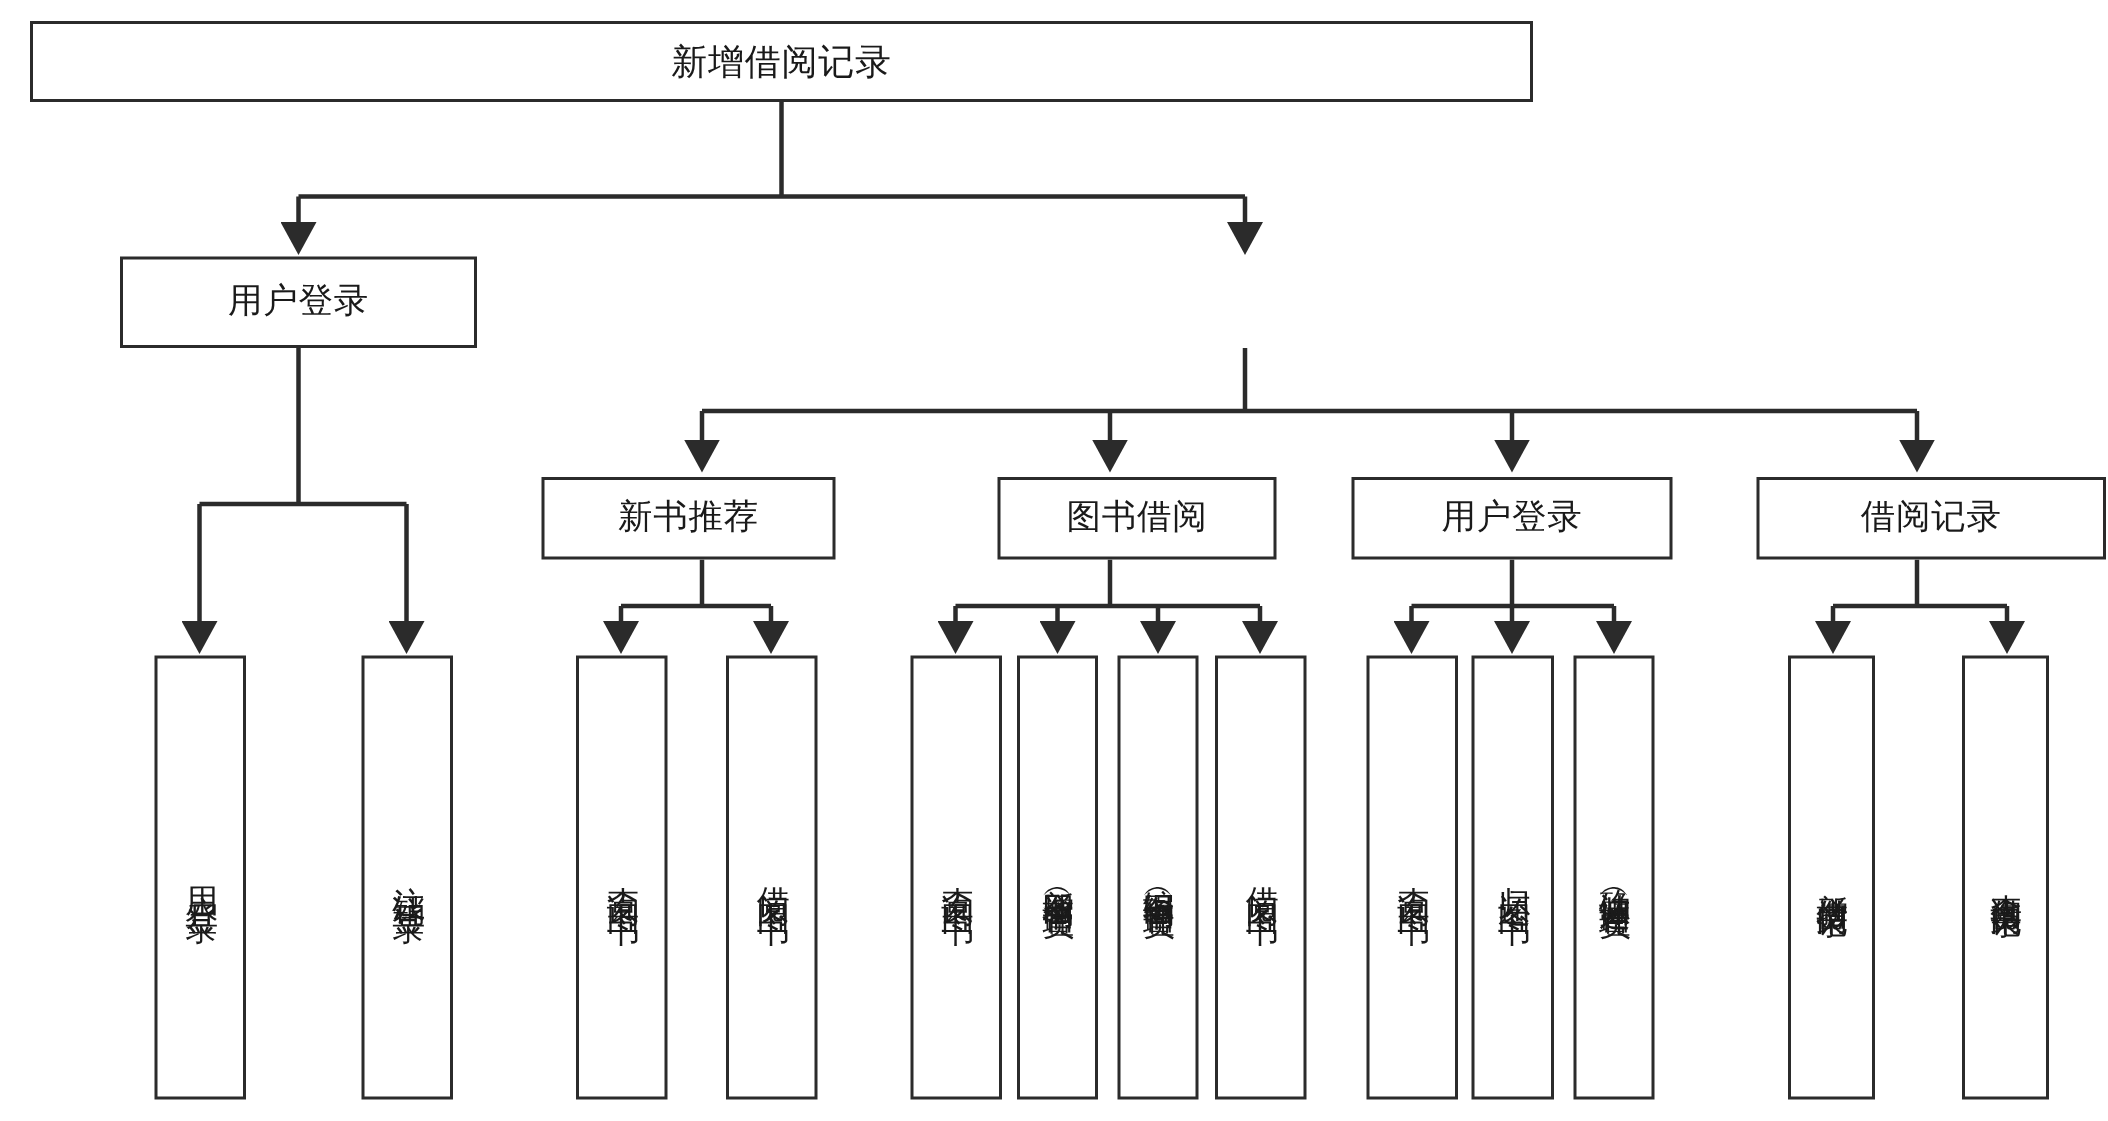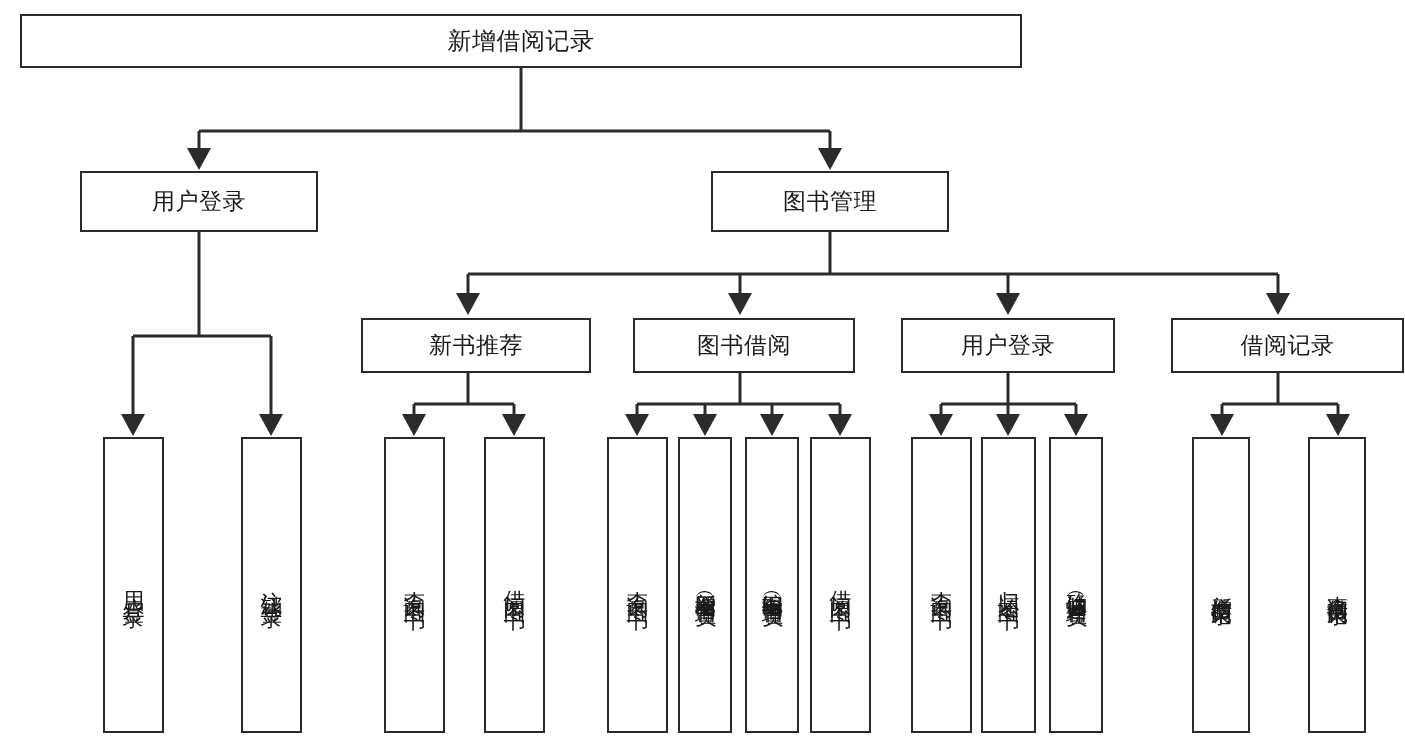--- a/index.html
+++ b/index.html
@@ -136,29 +136,26 @@
   </svg>
 
   <div class="node horiz root" style="left:20px; top:14px; width:1002px; height:54px;">
     <span class="node-label">新增借阅记录</span>
   </div>
 
   <div class="node horiz" style="left:80px; top:171px; width:238px; height:61px;">
     <span class="node-label">用户登录</span>
   </div>
 
-  <div class="node horiz" style="left:711px; top:171px; width:238px; height:61px;">
-    <span class="node-label">图书管理</span>
-  </div>
-
-  <div class="node horiz" style="left:361px; top:318px; width:230px; height:55px;">
+
+  <div class="node horiz" style="left:361px; top:318px; width:196px; height:55px;">
     <span class="node-label">新书推荐</span>
   </div>
 
-  <div class="node horiz" style="left:633px; top:318px; width:222px; height:55px;">
+  <div class="node horiz" style="left:665px; top:318px; width:186px; height:55px;">
     <span class="node-label">图书借阅</span>
   </div>
 
   <div class="node horiz" style="left:901px; top:318px; width:214px; height:55px;">
     <span class="node-label">用户登录</span>
   </div>
 
   <div class="node horiz" style="left:1171px; top:318px; width:233px; height:55px;">
     <span class="node-label">借阅记录</span>
   </div>

